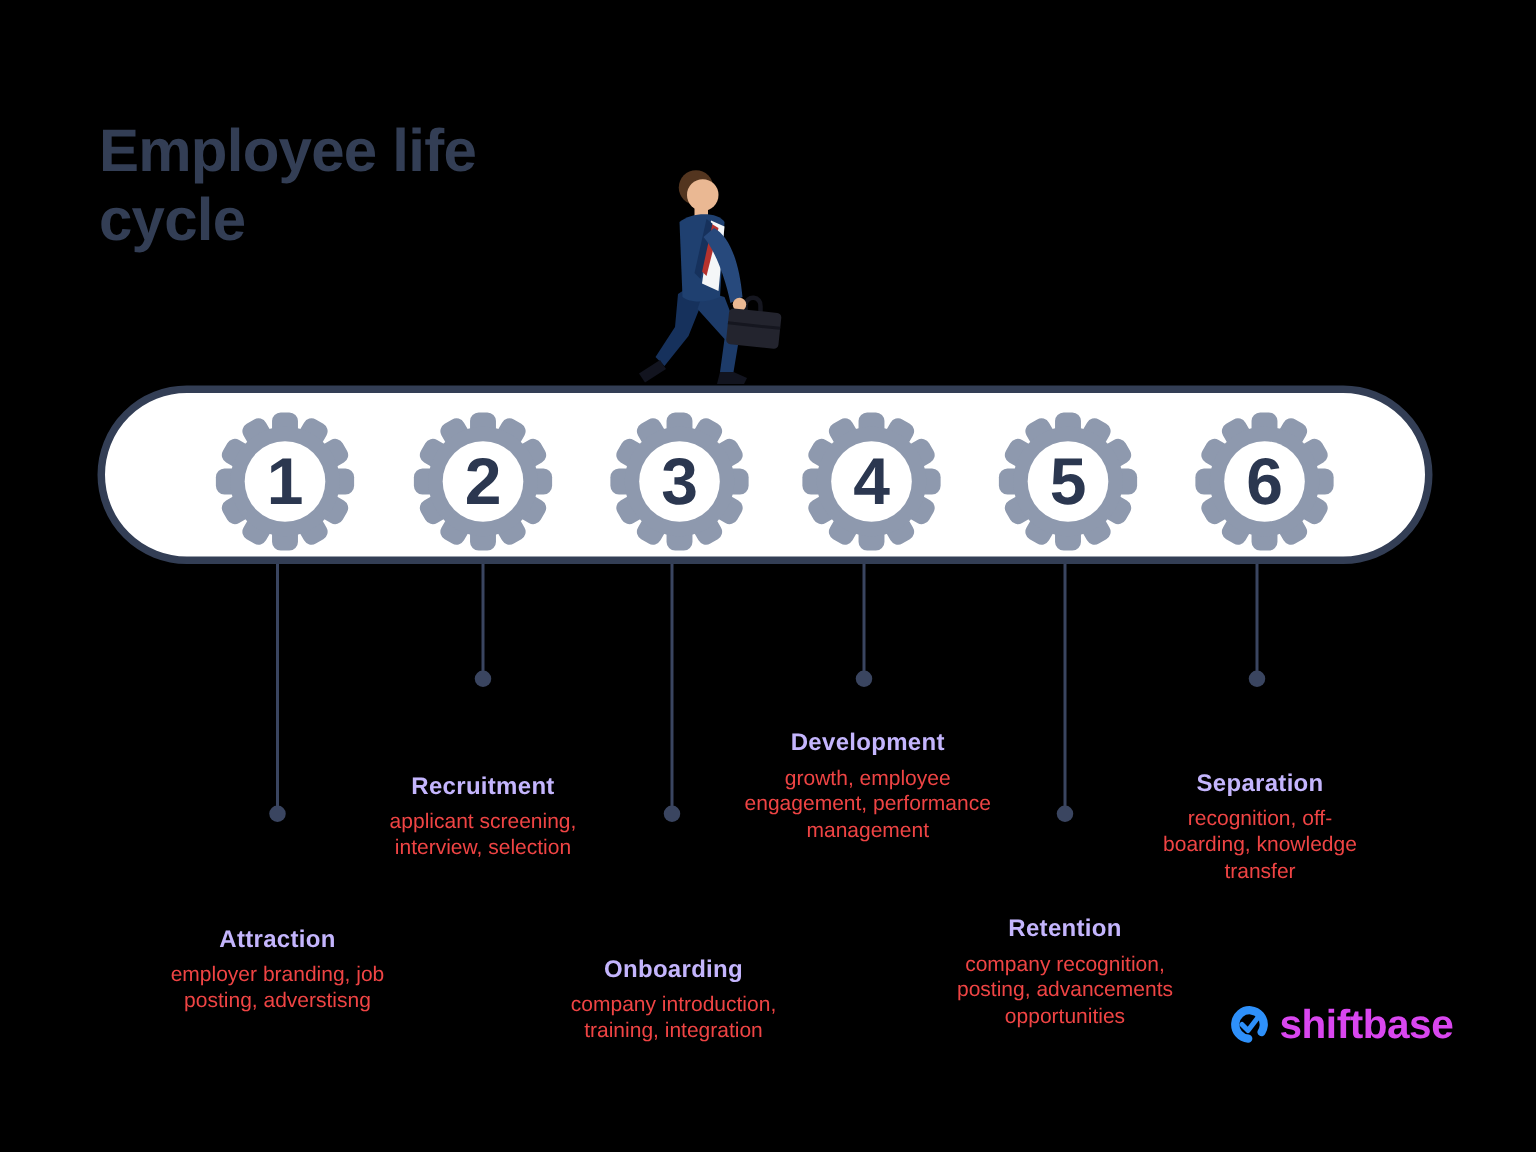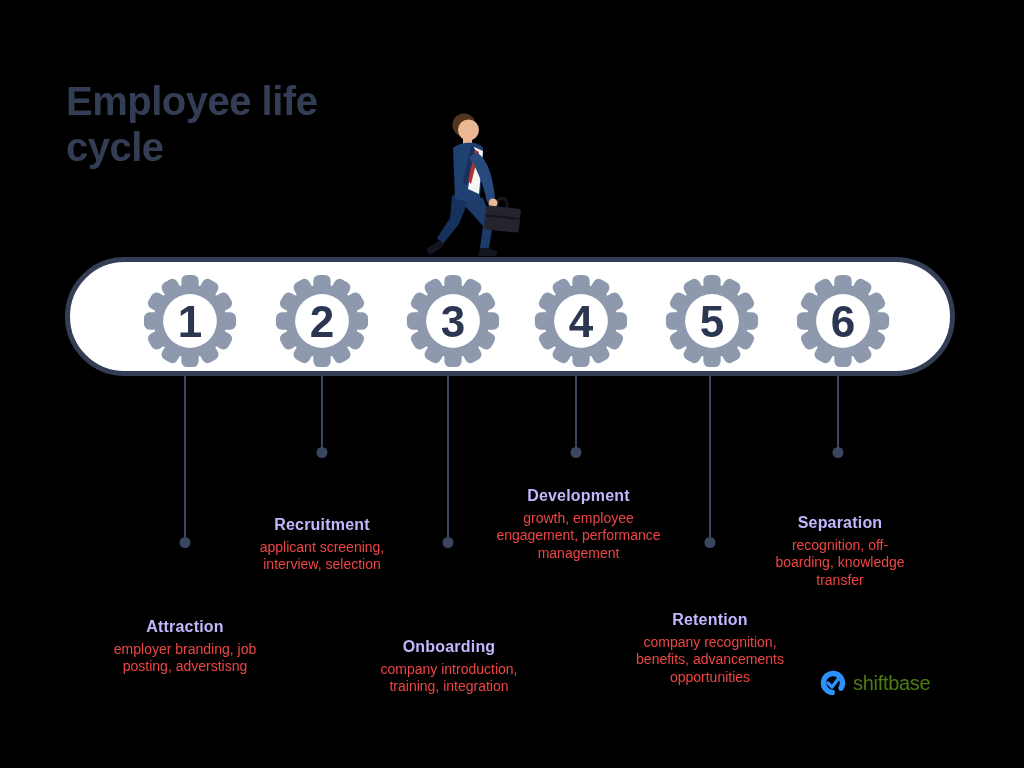--- a/index.html
+++ b/index.html
@@ -59,21 +59,21 @@
   .s4{left:496px;top:487px;width:165px;text-align:center;}
   .s5{left:630px;top:611px;width:160px;}
   .s6{left:772px;top:514px;width:136px;}
 
   
   .logo{
     position:absolute;left:820px;top:666px;height:34px;
     display:flex;align-items:center;gap:7px;
   }
   .logo .word{
-    font-size:20px;font-weight:normal;color:#4d7c0f;letter-spacing:-0.3px;
+    font-size:27px;font-weight:bold;color:#d946ef;letter-spacing:-0.3px;
   }
 </style>
 </head>
 <body>
 
 <div class="canvas">
 
   <h1 class="title">Employee life cycle</h1>
 
   <svg class="man" viewBox="0 0 122 160" aria-hidden="true">
@@ -232,21 +232,21 @@
   <div class="stage s3">
     <div class="name">Onboarding</div>
     <div class="desc">company introduction, training, integration</div>
   </div>
   <div class="stage s4">
     <div class="name">Development</div>
     <div class="desc">growth, employee engagement, performance management</div>
   </div>
   <div class="stage s5">
     <div class="name">Retention</div>
-    <div class="desc">company recognition, benefits, advancements opportunities</div>
+    <div class="desc">company recognition, posting, advancements opportunities</div>
   </div>
   <div class="stage s6">
     <div class="name">Separation</div>
     <div class="desc">recognition, off-boarding, knowledge transfer</div>
   </div>
 
   <div class="logo">
     <svg width="26" height="26" viewBox="0 0 26 26" aria-hidden="true">
       <circle cx="13" cy="13" r="9.5" fill="none" stroke="#2e90fa" stroke-width="5.5" stroke-dasharray="49 11" stroke-linecap="round" transform="rotate(95 13 13)"></circle>
       <path d="M8,13 L12,17 L18.5,8.5" fill="none" stroke="#2e90fa" stroke-width="3.4" stroke-linecap="round" stroke-linejoin="round"></path>

